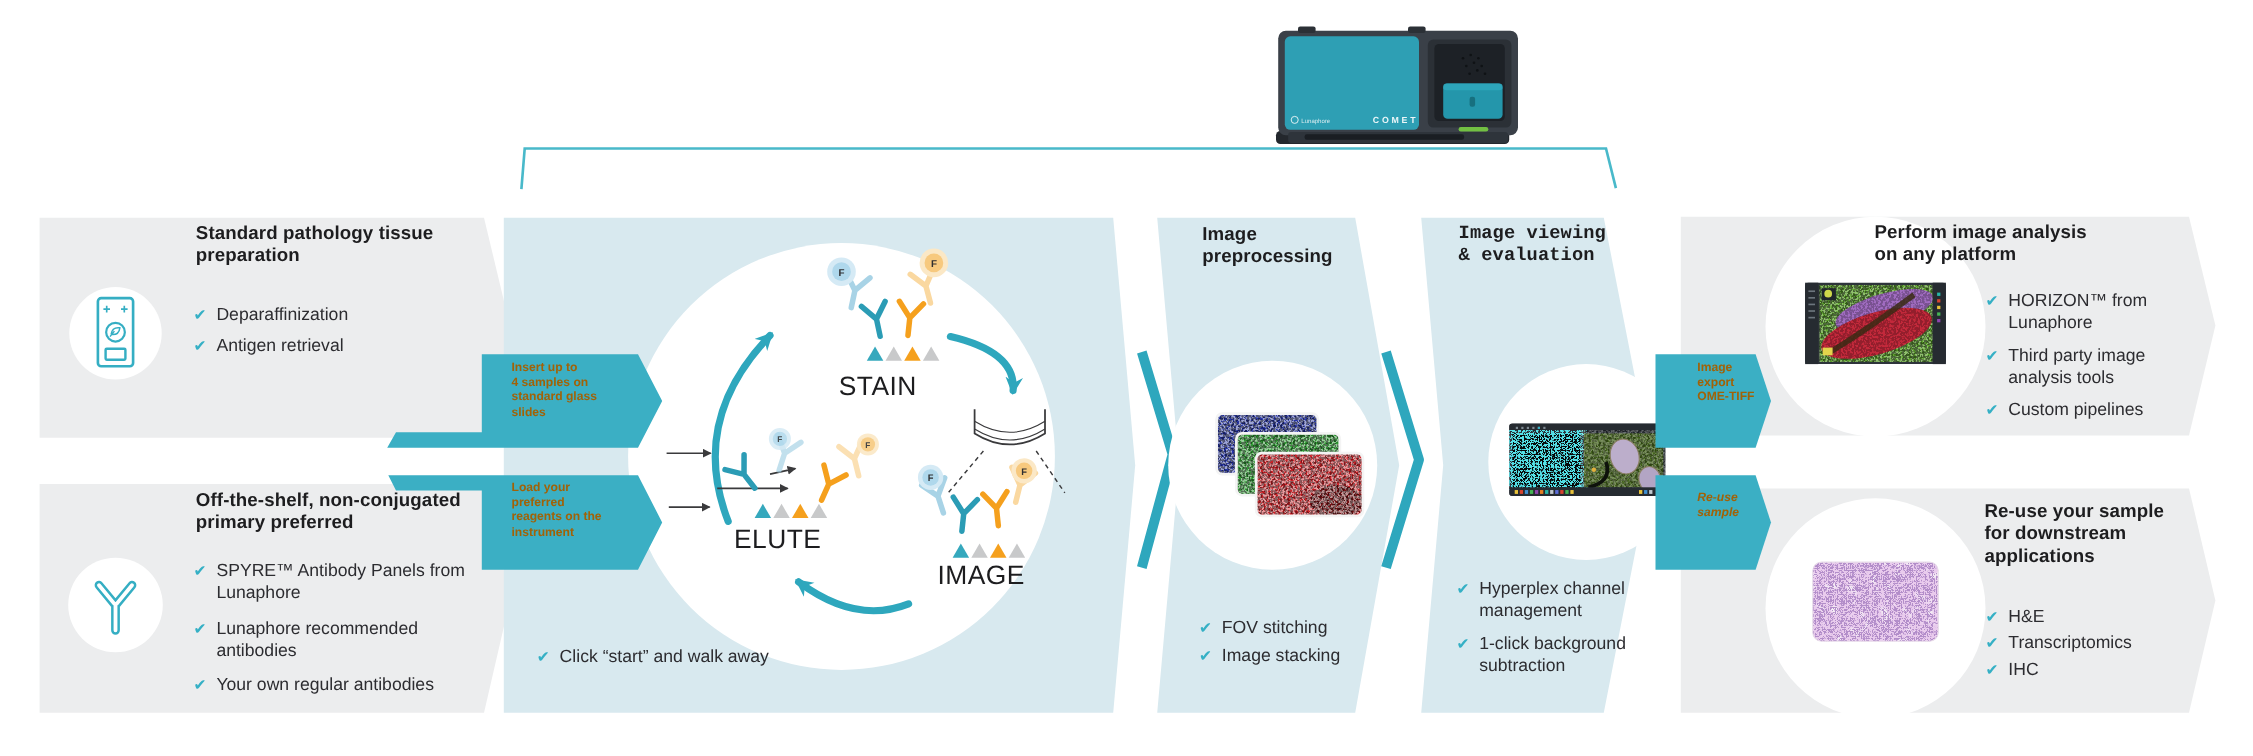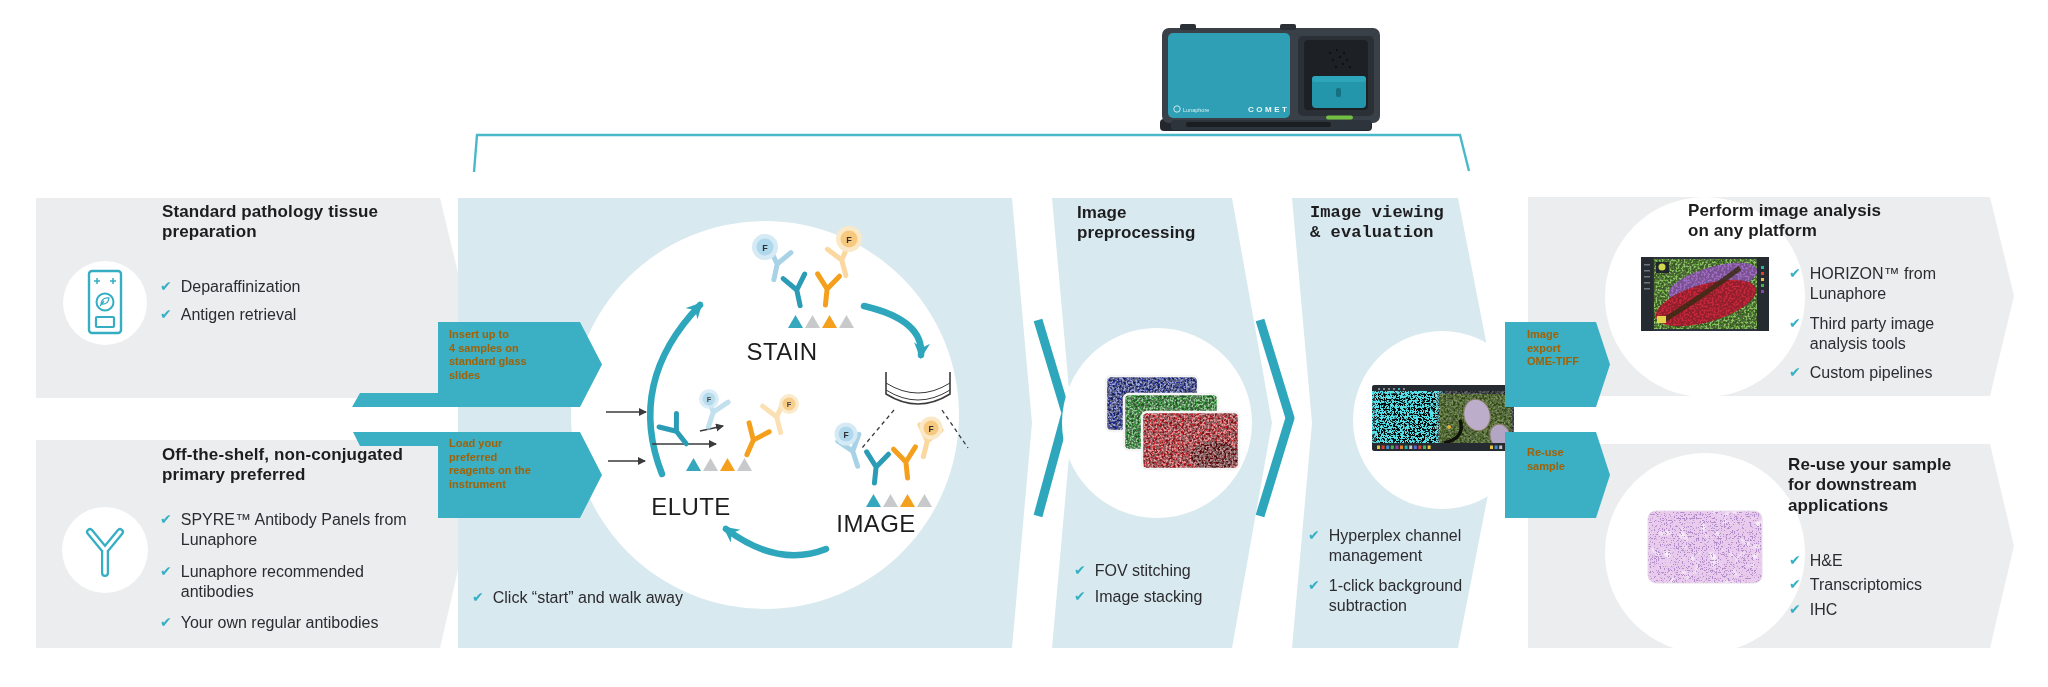--- a/index.html
+++ b/index.html
@@ -1,19 +1,19 @@
 <!DOCTYPE html>
 <html><head>
 <meta charset="utf-8">
 <style>
   html,body{margin:0;padding:0;background:#fff;}
   #stage{position:relative;width:2048px;height:687px;background:#fff;overflow:hidden;
          font-family:"Liberation Sans","DejaVu Sans",sans-serif;}
   #bg{position:absolute;left:0;top:0;}
-  .abs{position:absolute;}
+  .abs{position:absolute;margin-left:16px;}
   .pre{white-space:pre-line;}
   .title{font-weight:700;font-size:17px;line-height:1.2;color:#1d1d1f;letter-spacing:.1px;}
   .items{display:block;}
   .item{display:flex;align-items:flex-start;gap:9px;font-size:16px;line-height:1.27;color:#2c2c30;}
   .mb11 .item{margin-bottom:11px;}
   .mb8  .item{margin-bottom:8px;}
   .mb6  .item{margin-bottom:6px;}
   .mb9  .item{margin-bottom:9px;}
   .mb3  .item{margin-bottom:4px;}
   .chk{color:#35b0c5;font-size:14px;line-height:1.4;flex:0 0 auto;}
@@ -363,21 +363,21 @@
 </div>
 
 <div class="abs items" style="left:472px;top:588px;width:280px;">
   <div class="item">
         <span class="chk">✔</span>
         <span>Click “start” and walk away</span>
       </div>
 </div>
 
 <div class="abs step" style="left:782px;top:352px;">STAIN</div>
-<div class="abs step" style="left:691px;top:507px;">ELUTE</div>
+<div class="abs step" style="left:691px;top:491px;">ELUTE</div>
 <div class="abs step" style="left:876px;top:524px;">IMAGE</div>
 
 <div class="abs title pre" style="left:1077px;top:203px;width:150px;">Image
 preprocessing</div>
 <div class="abs items mb6" style="left:1074px;top:561px;width:175px;">
   <div class="item">
         <span class="chk">✔</span>
         <span>FOV stitching</span>
       </div>
   <div class="item">
@@ -438,16 +438,16 @@
 4 samples on
 standard glass
 slides</div>
 <div class="abs bannertxt" style="left:449px;top:437px;width:128px;">Load your
 preferred
 reagents on the
 instrument</div>
 <div class="abs bannertxt" style="left:1527px;top:328px;width:85px;">Image
 export
 OME-TIFF</div>
-<div class="abs bannertxt" style="left:1527px;top:446px;width:70px;">Re-use
+<div class="abs bannertxt" style="left:1527px;top:446px;width:70px;font-style:italic;">Re-use
 sample</div>
 
 </div>
 
 </body></html>

